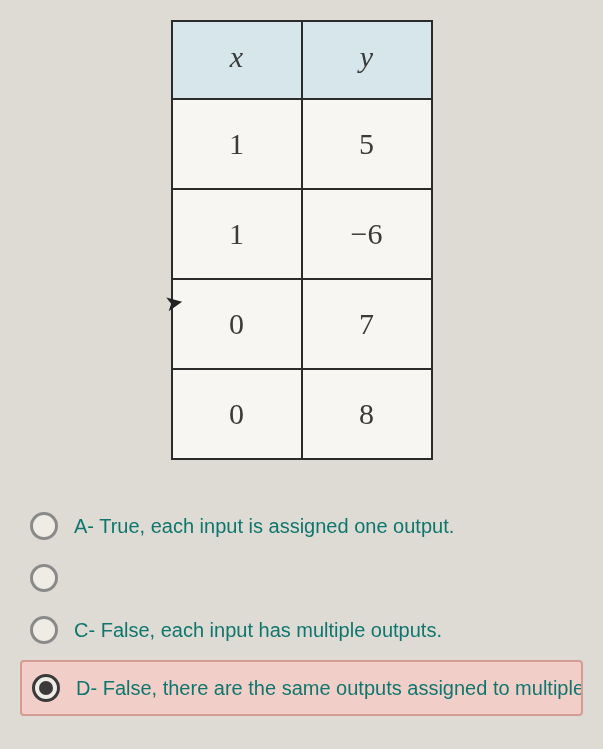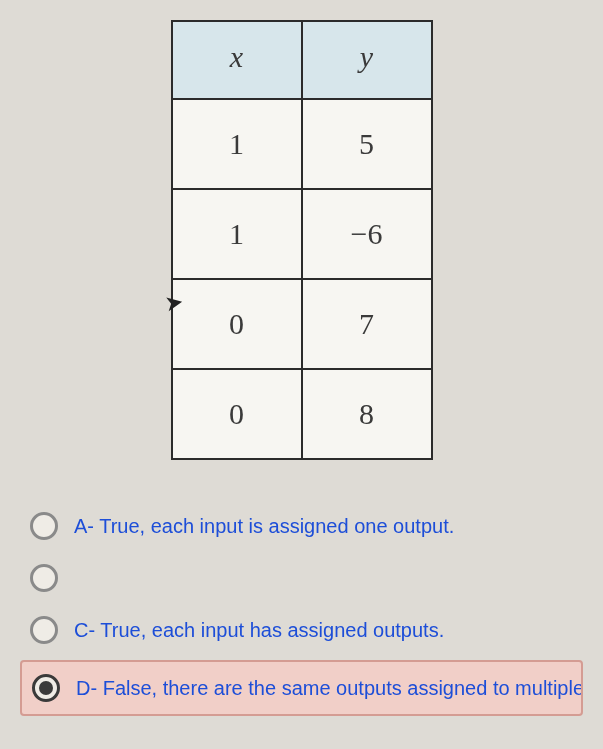--- a/index.html
+++ b/index.html
@@ -52,21 +52,21 @@
   }
   .answers {
     padding: 0 20px 0 20px;
   }
   .answer-row {
     display: flex;
     align-items: center;
     gap: 16px;
     padding: 12px 10px;
     font-size: 20px;
-    color: #1d4ed8;
+    color: #0f766e;
     white-space: nowrap;
     overflow: hidden;
   }
   .answer-row.selected {
     background: #f1cfc8;
     border: 2px solid #d49c93;
     border-radius: 4px;
     margin: 4px 0 0 0;
   }
   .radio {
@@ -132,21 +132,21 @@
   <div class="answers">
     <div class="answer-row">
       <span class="radio"></span>
       <span class="answer-text">A- True, each input is assigned one output.</span>
     </div>
     <div class="answer-row">
       <span class="radio"></span>
     </div>
     <div class="answer-row">
       <span class="radio"></span>
-      <span class="answer-text">C- True, each input has assigned outputs.</span>
+      <span class="answer-text">C- False, each input has multiple outputs.</span>
     </div>
     <div class="answer-row selected">
       <span class="radio filled"></span>
       <span class="answer-text">D- False, there are the same outputs assigned to multiple inp</span>
     </div>
   </div>
 
 </div>
 
 </body></html>

